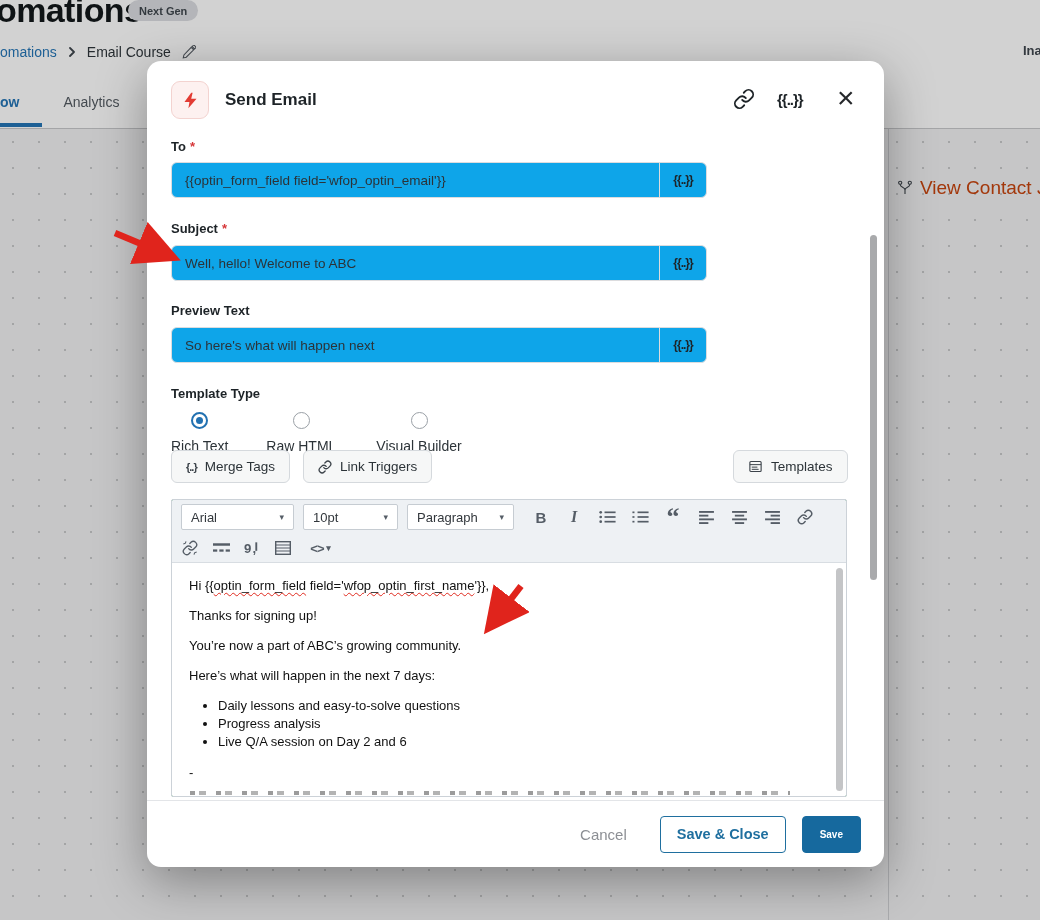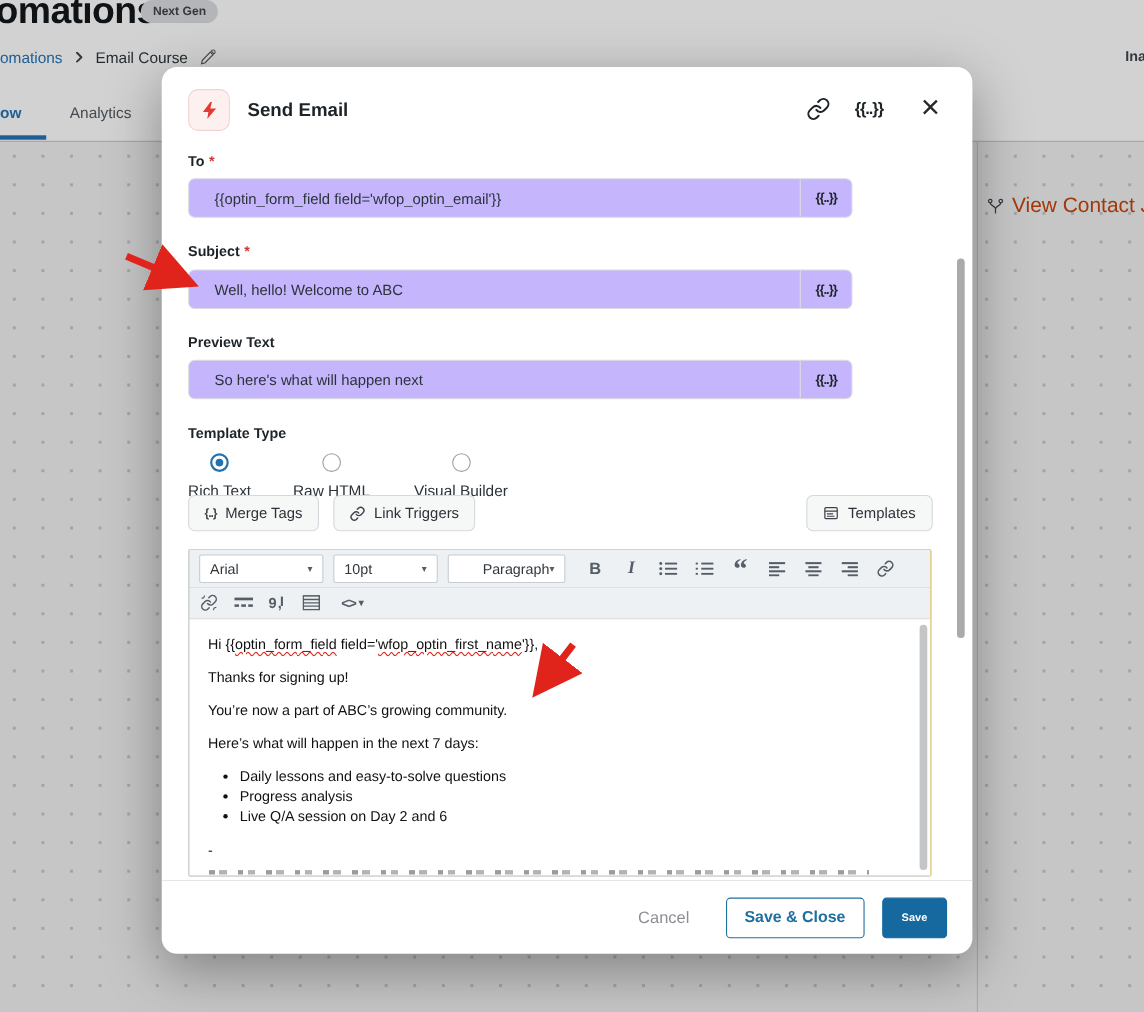--- a/index.html
+++ b/index.html
@@ -43,46 +43,46 @@
     background:#fdf1f0; border:1px solid #f3d3d0; display:flex; align-items:center; justify-content:center; }
   .bolt { width:17px; height:17px; }
   .modal-title { position:absolute; left:78px; top:29px; font-size:17px; font-weight:600; color:#1d2327; }
   .hdr-icon { position:absolute; top:27px; color:#1d2327; cursor:pointer; }
   .hdr-link { left:586px; width:22px; height:22px; }
   .hdr-merge { left:630px; top:30px; font-size:15px; font-weight:700; letter-spacing:-1px; }
   .hdr-close { left:690px; top:20px; font-size:30px; font-weight:400; line-height:34px; color:#26282b; }
 
   .field-label { position:absolute; left:24px; font-size:13px; font-weight:600; color:#1d2327; }
   .req { color:#d63638; margin-left:4px; }
-  .input-row { position:absolute; left:24px; width:604px; height:36px; background:#c4b5fd; border:1px solid #dcdcde;
-    border-radius:6px; display:flex; align-items:center;padding-left:10px; }
+  .input-row { position:absolute; left:24px; width:536px; height:36px; background:#0ea5e9; border:1px solid #dcdcde;
+    border-radius:6px; display:flex; align-items:center; }
   .input-text { flex:1; padding:0 13px; font-size:13.5px; color:#2c3338; white-space:nowrap; overflow:hidden; }
   .merge-seg { width:47px; height:100%; border-left:1px solid #dcdcde; display:flex; align-items:center; justify-content:center;
     font-size:12px; font-weight:700; color:#1d2327; letter-spacing:-1px; cursor:pointer; }
 
   .radio-row { position:absolute; left:24px; top:351px; display:flex; align-items:center; }
   .radio-opt { display:flex; align-items:center; gap:9px; font-size:14px; color:#2c3338;flex-direction:column; }
   .radio { width:17px; height:17px; border-radius:50%; background:#fff; border:1px solid #9aa0a6; position:relative; }
   .radio.sel { border:2px solid #2271b1; }
   .radio.sel::after { content:""; position:absolute; left:50%; top:50%; width:7px; height:7px; margin:-3.5px 0 0 -3.5px;
     border-radius:50%; background:#2271b1; }
 
   .pill-btn { position:absolute; top:389px; height:33px; background:#f6f7f7; border:1px solid #d5d9dd; border-radius:6px;
     display:flex; align-items:center; gap:8px; padding:0 14px; font-size:13.5px; font-weight:500; color:#2c3338; cursor:pointer; }
   .pill-icon { color:#3c434a; display:flex; align-items:center; }
   .mini-merge { font-size:11px; font-weight:700; letter-spacing:-1px; }
 
   
   .editor { position:absolute; left:24px; top:438px; width:676px; height:298px; border:1px solid #ccd2d8; border-radius:2px;
-    background:#eab308; overflow:hidden;padding-left:36px; }
+    background:#15803d; overflow:hidden;padding-left:36px; }
   .tb1 { position:absolute; left:0; top:0; width:100%; height:34px; background:#eef1f4; display:flex; align-items:center; padding:0 9px; }
   .tb2 { position:absolute; left:0; top:34px; width:100%; height:28px; background:#eef1f4; display:flex; align-items:center; padding:0 9px; gap:13px; }
   .tb-select { height:26px; background:#fff; border:1px solid #c6ccd2; border-radius:2px; display:flex; align-items:center;
     justify-content:space-between; padding:0 9px; font-size:13px; color:#32373c; margin-right:9px; cursor:pointer; }
-  .sel-font { width:113px; } .sel-size { width:95px; } .sel-format { width:107px;justify-content:flex-end; }
+  .sel-font { width:113px; } .sel-size { width:95px; } .sel-format { width:107px; }
   .caret { font-size:9px; color:#555d66; }
   .tb-icons { display:flex; align-items:center; gap:15px; margin-left:9px; }
   .tbi { color:#555d66; display:flex; align-items:center; justify-content:center; width:18px; height:20px; cursor:pointer; }
   .tbi-b { font-weight:800; font-size:15px; }
   .tbi-i { font-family:"Liberation Serif", serif; font-style:italic; font-size:16px; font-weight:700; }
   .tbi-q { font-family:"Liberation Serif", serif; font-size:26px; font-weight:700; line-height:38px; }
   .tbi-code { font-size:13px; font-weight:700; letter-spacing:-1px; }
   .ed-body { position:absolute; left:0; top:62px; width:100%; height:236px; background:#fff; border-top:1px solid #d8dde2;
     padding:14px 26px 0 17px; font-size:13px; color:#111; line-height:17px; overflow:hidden; }
   .ed-body p { margin:0 0 13px; }

